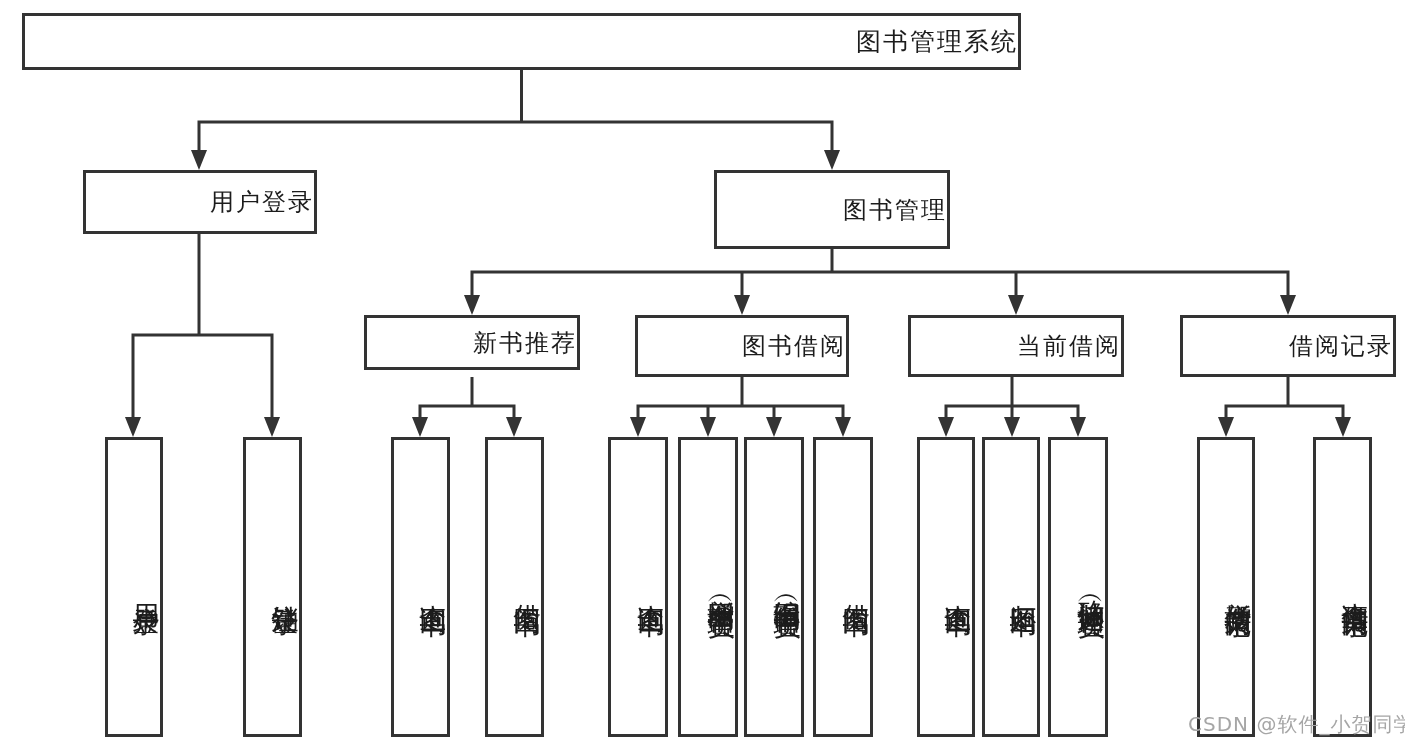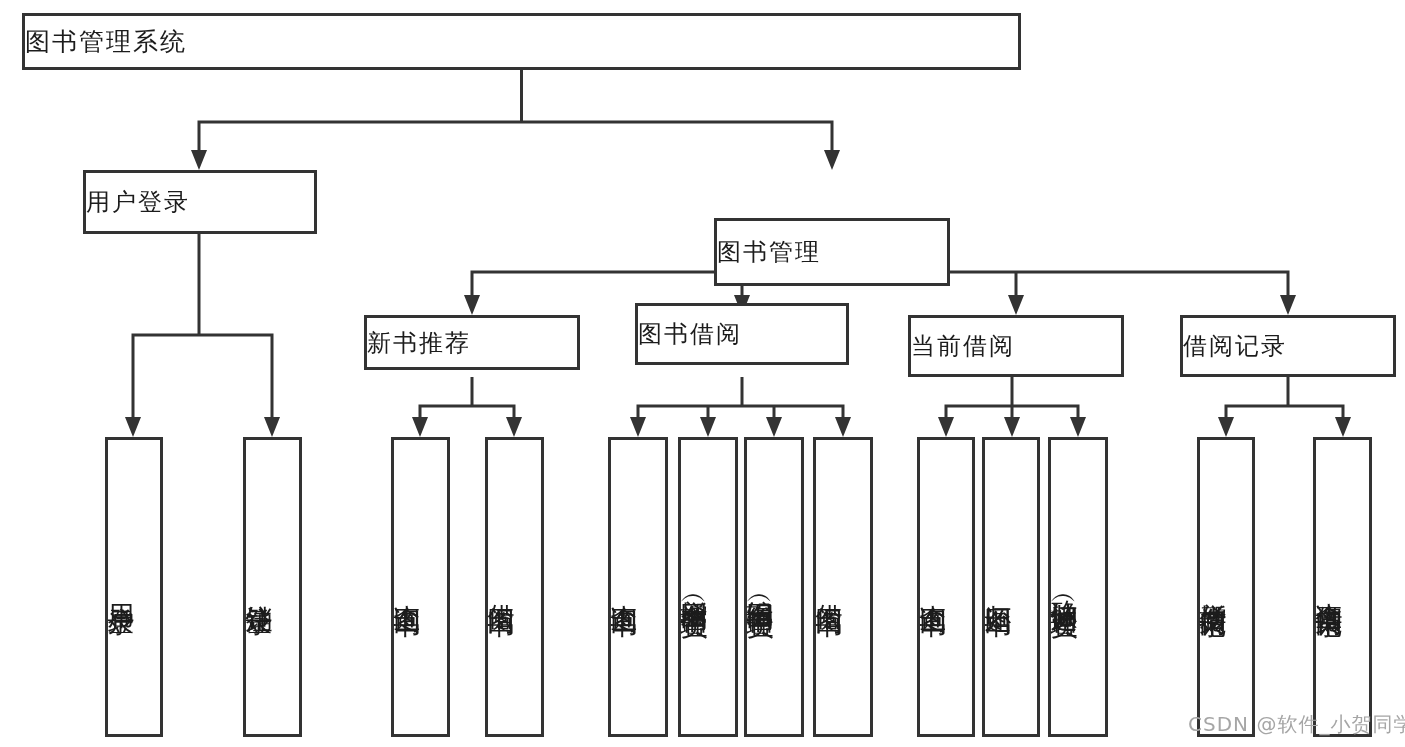--- a/index.html
+++ b/index.html
@@ -22,21 +22,21 @@
     width: 1405px;
     height: 747px;
   }
   .box {
     position: absolute;
     box-sizing: border-box;
     border: 3px solid #333333;
     background: #ffffff;
     display: flex;
     align-items: center;
-    justify-content: flex-start;
+    justify-content: flex-end;
     color: #1c1c1c;
   }
   .hbox {
     font-size: 24px;
     letter-spacing: 2px;
   }
   .rootbox {
     left: 22px; top: 13px; width: 999px; height: 57px;
     font-size: 25px;
     letter-spacing: 2px;
@@ -48,24 +48,24 @@
   }
   .vtext {
     writing-mode: vertical-rl;
     text-orientation: mixed;
     letter-spacing: 2px;
     line-height: 1;
     white-space: nowrap;
   }
   
   #n-user-login   { left: 83px;  top: 170px; width: 234px; height: 64px; }
-  #n-book-mgmt    { left: 714px; top: 170px; width: 236px; height: 68px; margin-top: 48px; }
+  #n-book-mgmt    { left: 714px; top: 170px; width: 236px; height: 79px; }
   
   #n-new-book-rec   { left: 364px;  top: 315px; width: 216px; height: 55px; }
-  #n-book-borrow    { left: 635px;  top: 303px; width: 214px; height: 62px; font-family: Liberation Serif, serif; }
+  #n-book-borrow    { left: 635px;  top: 315px; width: 214px; height: 62px; font-family: Liberation Serif, serif; }
   #n-current-borrow { left: 908px;  top: 315px; width: 216px; height: 62px; }
   #n-borrow-records { left: 1180px; top: 315px; width: 216px; height: 62px; }
   
   #l-user-login { left: 105px;  width: 58px; }
   #l-logout     { left: 243px;  width: 59px; }
   #l-rec-query  { left: 391px;  width: 59px; }
   #l-rec-borrow { left: 485px;  width: 59px; }
   #l-bb-query   { left: 608px;  width: 60px; }
   #l-bb-add     { left: 678px;  width: 60px; }
   #l-bb-edit    { left: 744px;  width: 60px; }

